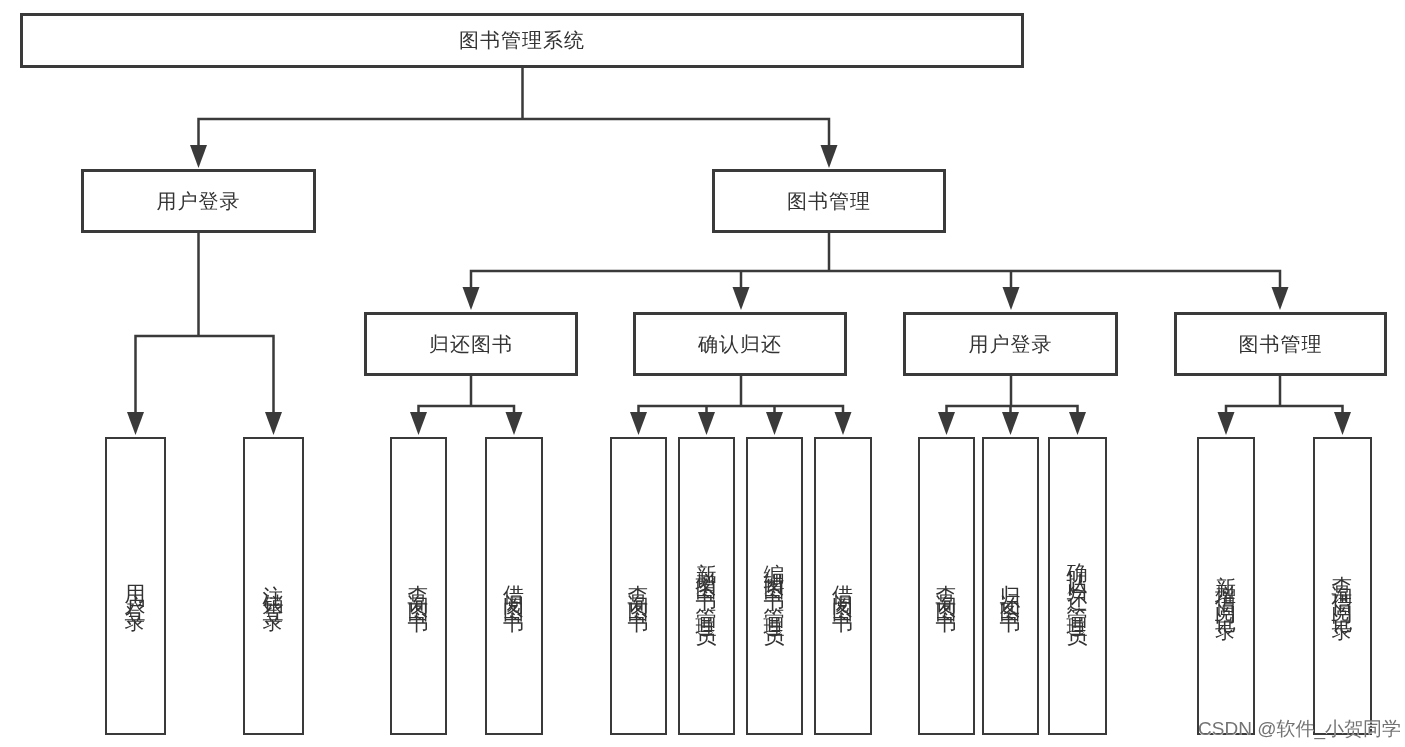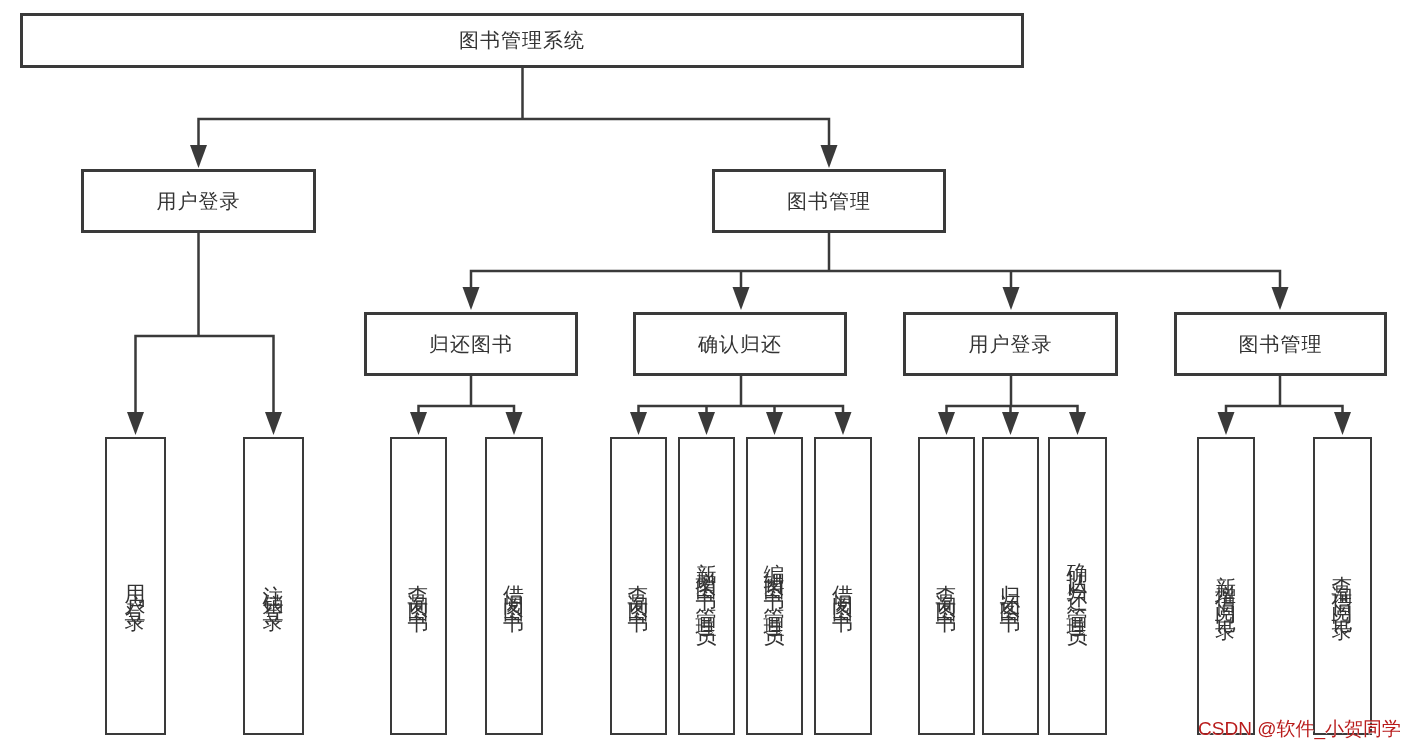--- a/index.html
+++ b/index.html
@@ -33,21 +33,21 @@
     text-orientation:mixed;
     font-size:21px;
     letter-spacing:9px;
     color:#333333;
     line-height:1;
   }
   .watermark {
     position:absolute;
     right:4px; bottom:5px;
     font-size:19px;
-    color:#b91c1c;
+    color:#737373;
     text-shadow:0 1px 0 rgba(255,255,255,0.85);
     z-index:3;
     white-space:nowrap;
   }
 </style>
 </head>
 <body>
 
 <div class="canvas">
 

